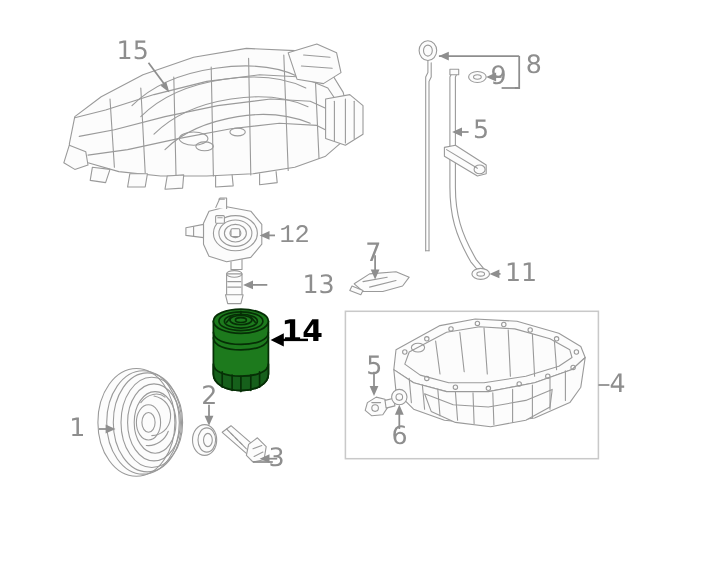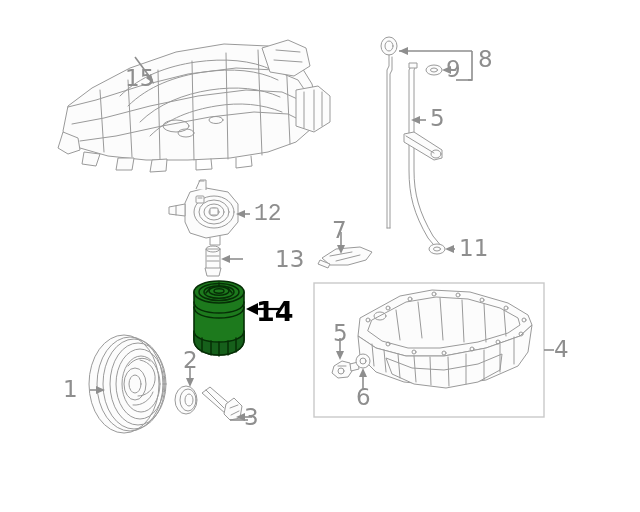--- a/index.html
+++ b/index.html
@@ -389,27 +389,27 @@
       <path class="hl-line" d="M236 338 L236 352"></path>
     </g>
 
     <g>
       <path class="hl-leader" d="M280 309 L252 309"></path>
       <polygon class="hl-head" points="246,309 258,303 258,315"></polygon>
     </g>
 
   </svg>
 
-  <div class="callout" style="left:125px; top:36px;margin-top:31px;">15</div>
+  <div class="callout" style="left:106px; top:36px;">15</div>
 
   <div class="callout" style="left:254px; top:203px;font-family:Liberation Mono, monospace;">12</div>
 
   <div class="callout" style="left:247px; top:248px;margin-left:28px;">13</div>
 
-  <div class="callout hl" style="left:256px; top:298px;">14</div>
+  <div class="callout hl" style="left:256px; top:288px;">14</div>
 
   <div class="callout" style="left:332px; top:219px;">7</div>
 
   <div class="callout" style="left:478px; top:48px;">8</div>
 
   <div class="callout" style="left:446px; top:58px;">9</div>
 
   <div class="callout" style="left:430px; top:107px;">5</div>
 
   <div class="callout" style="left:459px; top:237px;">11</div>

